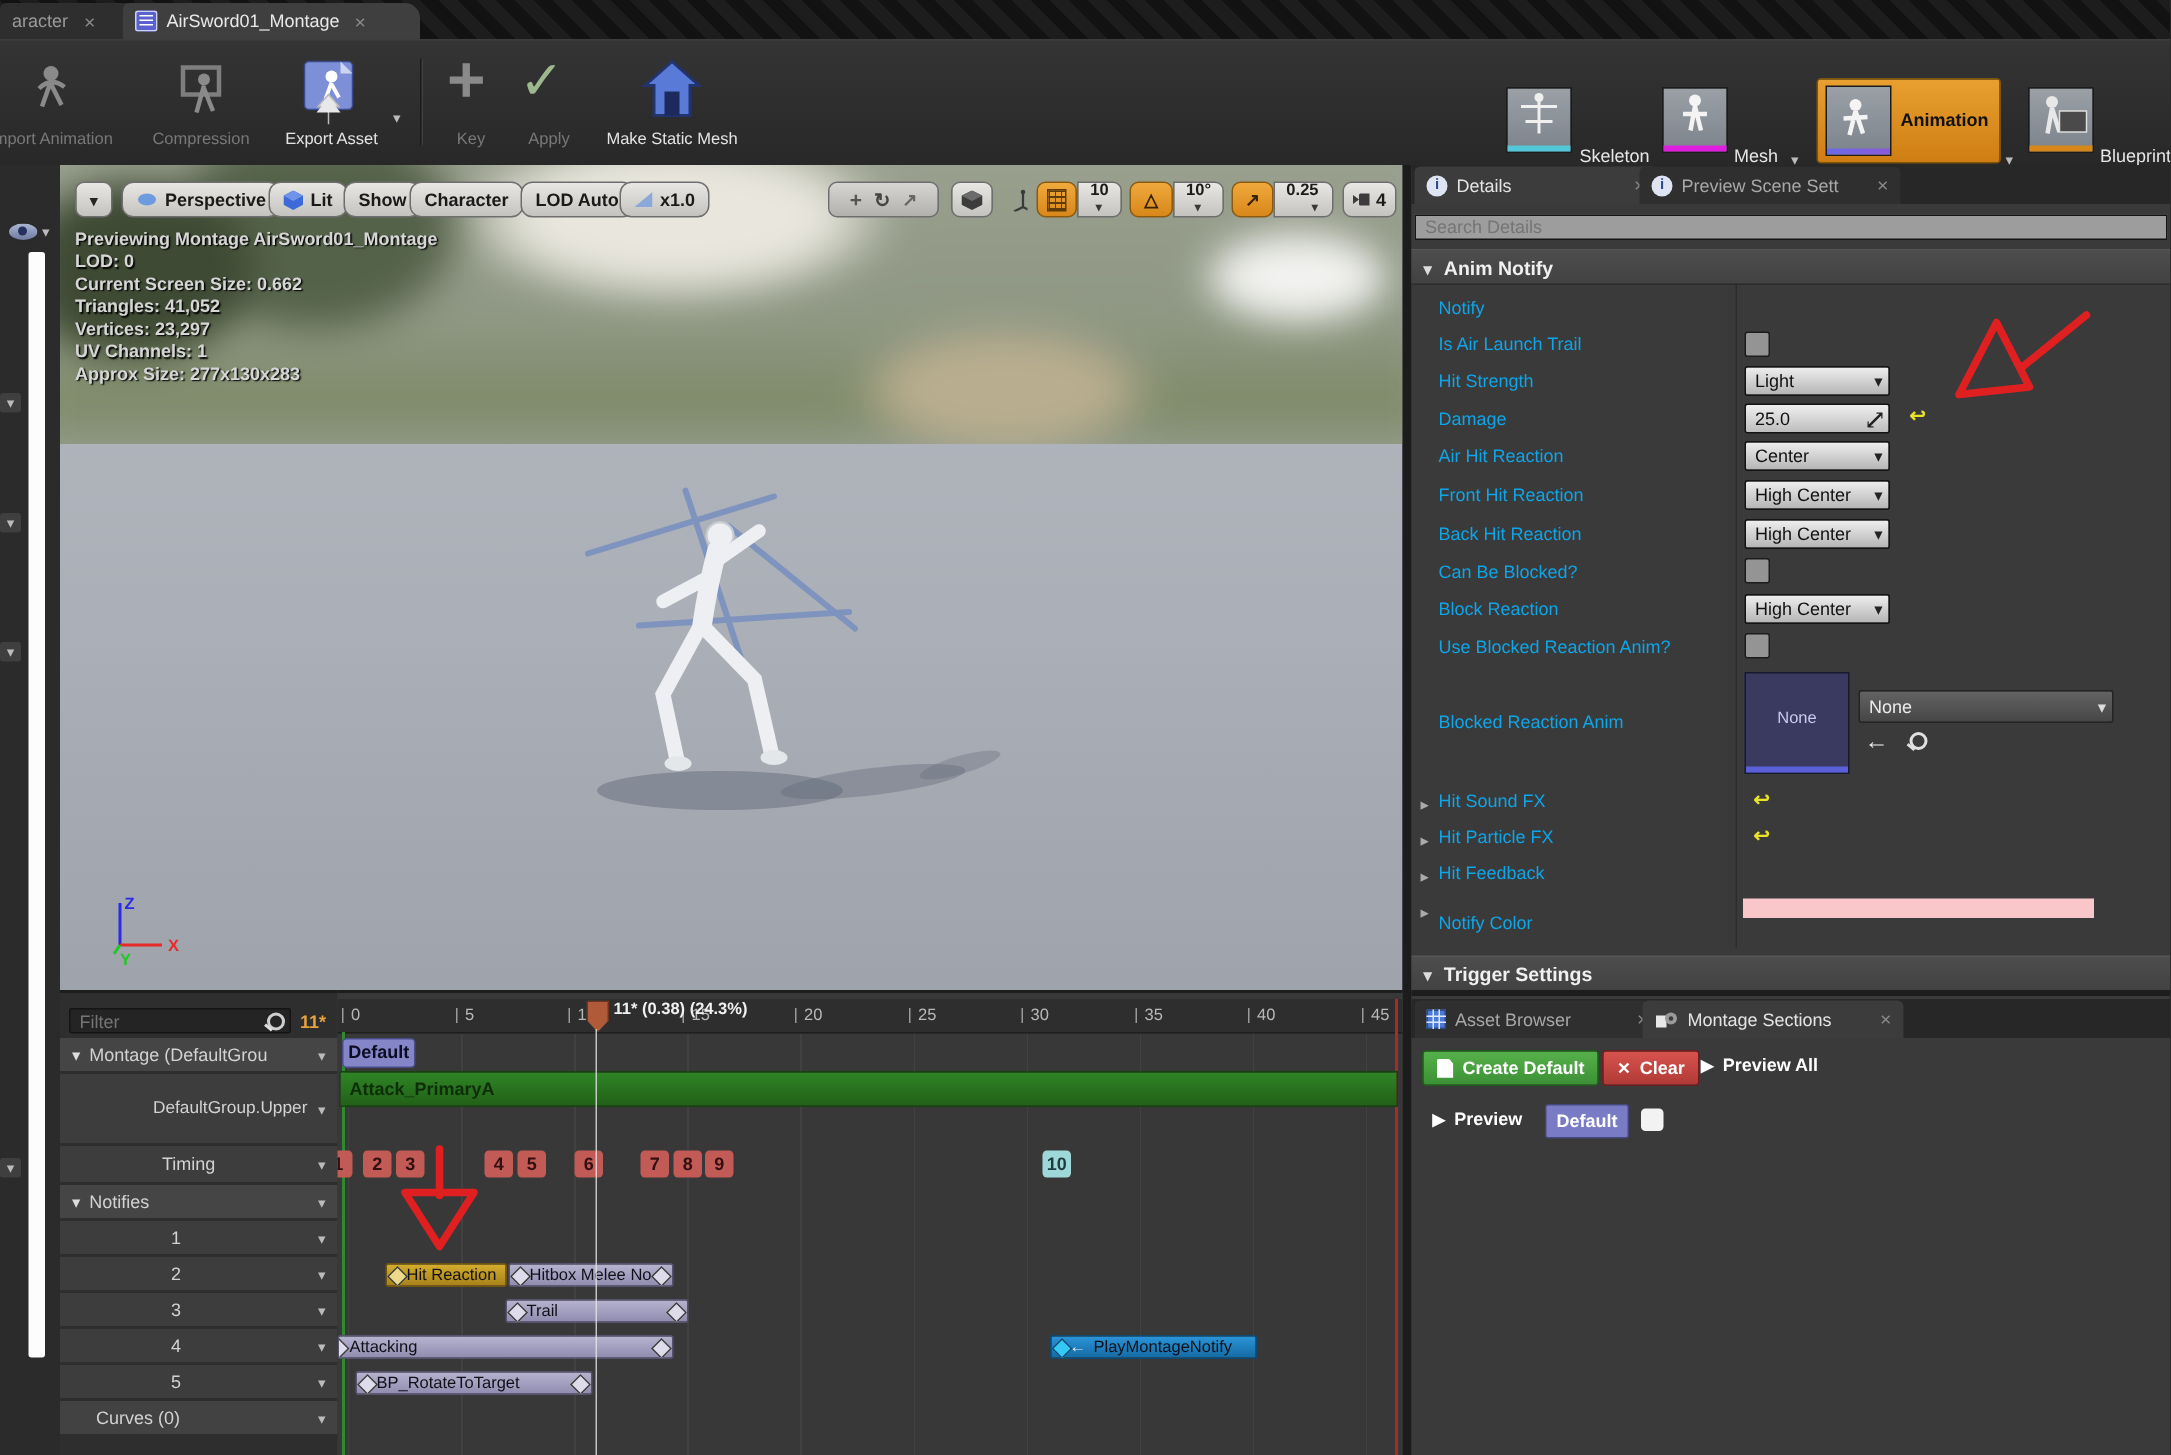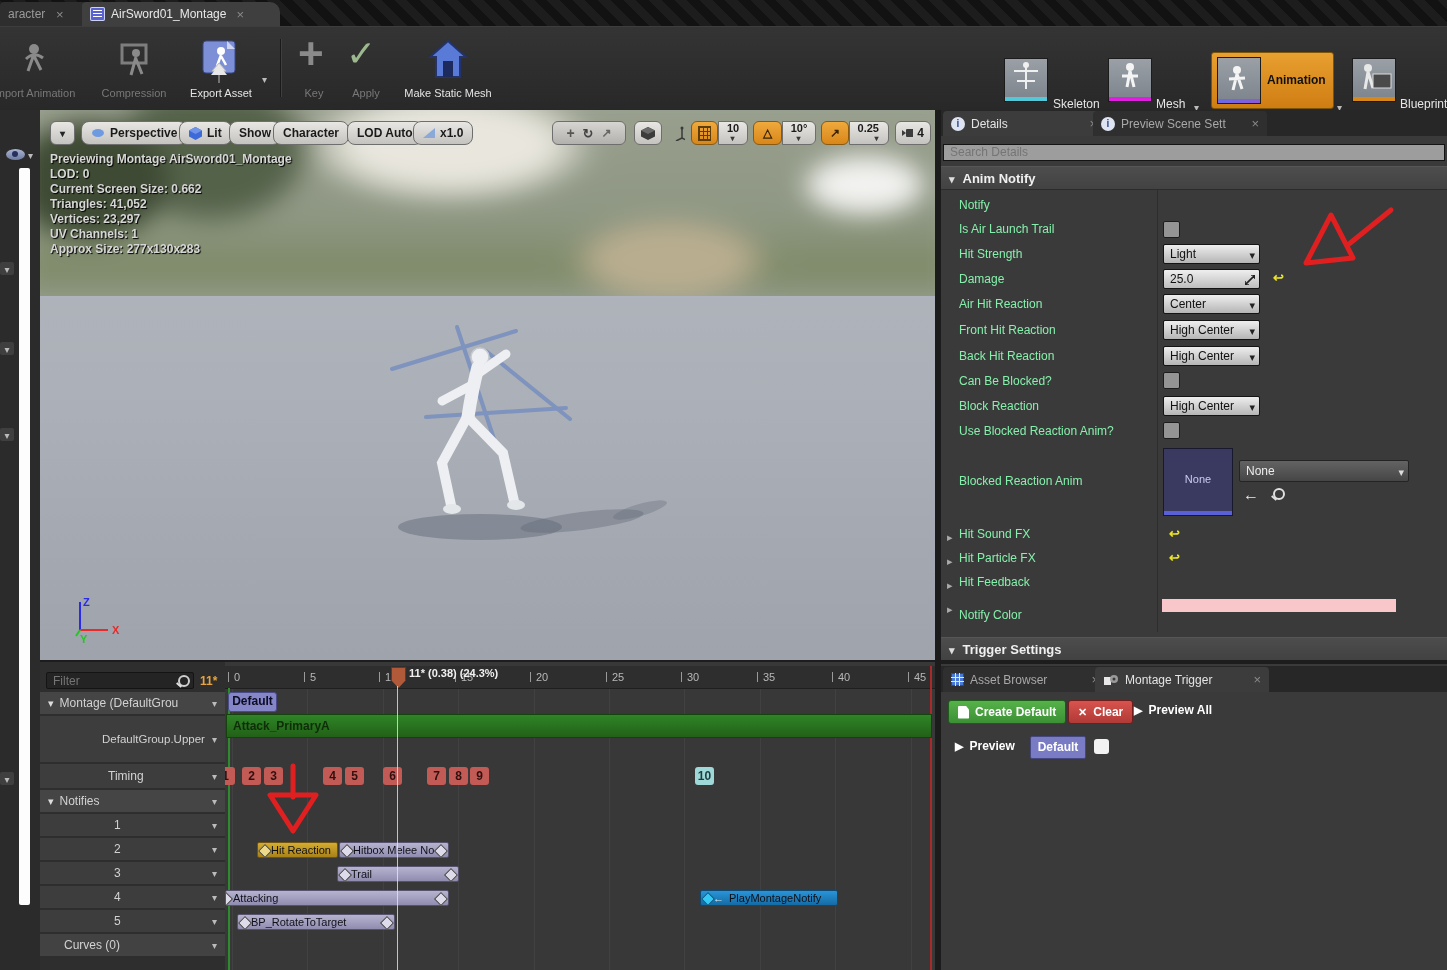--- a/index.html
+++ b/index.html
@@ -47,21 +47,21 @@
     padding:0 8px;border-radius:4px 4px 0 0;}
   .side-tab.active{background:#3c3c3c;color:#e4e4e4;}
   .side-tab.inactive{background:#2f2f2f;color:#a8a8a8;}
   .info-ic{width:14px;height:14px;border-radius:50%;background:#dfe4f2;color:#2d4a8a;
     font-size:10px;font-weight:bold;text-align:center;line-height:14px;flex:0 0 auto;}
   .search-box{background:#9d9d9d;border:1px solid #141414;color:#5c5c5c;font-size:12px;
     font-family:"Liberation Sans",sans-serif;padding:0 6px;height:17px;box-sizing:border-box;width:100%;}
   .sec-hdr{background:linear-gradient(#4d4d4d,#424242);border-top:1px solid #565656;
     border-bottom:1px solid #2c2c2c;height:24px;display:flex;align-items:center;gap:8px;
     padding:0 8px;font-size:13px;font-weight:bold;color:#f0f0f0;}
-  .prop-lbl{font-size:12px;color:#86efac;}
+  .prop-lbl{font-size:12px;color:#0ea5e9;}
   .dd{height:20px;background:linear-gradient(#eeeeee,#b5b5b5);border:1px solid #141414;
     border-radius:2px;color:#111;font-size:12px;line-height:18px;padding:0 16px 0 6px;
     box-sizing:border-box;position:absolute;}
   .dd::after{content:"▾";position:absolute;right:4px;top:1px;color:#222;font-size:11px;}
   .dd.dark{background:linear-gradient(#636363,#464646);color:#ececec;border-color:#242424;}
   .dd.dark::after{color:#ddd;}
   .chk{width:15px;height:15px;background:#949494;border:1px solid #1c1c1c;border-radius:2px;}
   .numfield{height:20px;background:linear-gradient(#efefef,#bdbdbd);border:1px solid #141414;
     border-radius:2px;color:#111;font-size:12px;line-height:18px;padding:0 6px;box-sizing:border-box;}
   .mag{width:8px;height:8px;border:2px solid #e0e0e0;border-radius:50%;position:relative;}
@@ -434,21 +434,21 @@
         </div>
         <span>Asset Browser</span>
         <span class="g-x" style="margin-left:auto;"></span>
       </div>
       <div class="side-tab active abs" style="left:154px;top:1px;width:158px;">
         <svg width="16" height="14">
           <rect x="1" y="4" width="7" height="8" fill="#e8e8e8"></rect>
             <circle cx="11" cy="6" r="4" fill="#9a9a9a"></circle>
             <circle cx="11" cy="6" r="1.5" fill="#3a3a3a"></circle>
         </svg>
-        <span>Montage Trigger</span>
+        <span>Montage Sections</span>
         <span class="g-x" style="margin-left:auto;"></span>
       </div>
     </div>
     <div class="act-btn green abs" style="left:7px;top:36px;">
       <span class="page-ic"></span>
       <span>Create Default</span>
     </div>
     <div class="act-btn red abs" style="left:127px;top:36px;">
       <span class="xw"></span>
       <span>Clear</span>

